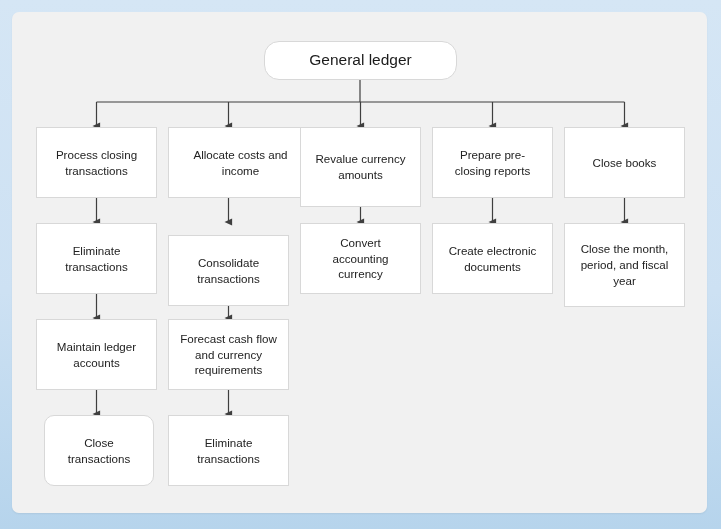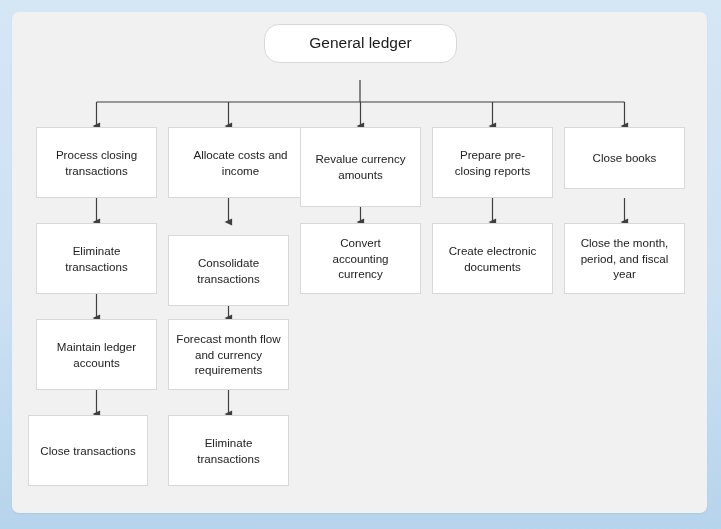--- a/index.html
+++ b/index.html
@@ -92,46 +92,46 @@
           <line x1="348.5" y1="90" x2="348.5" y2="114" marker-end="url(#arrowhead)"></line>
           <line x1="348.5" y1="186" x2="348.5" y2="210" marker-end="url(#arrowhead)"></line>
           <line x1="480.5" y1="90" x2="480.5" y2="114" marker-end="url(#arrowhead)"></line>
           <line x1="480.5" y1="186" x2="480.5" y2="210" marker-end="url(#arrowhead)"></line>
           <line x1="612.5" y1="90" x2="612.5" y2="114" marker-end="url(#arrowhead)"></line>
           <line x1="612.5" y1="186" x2="612.5" y2="210" marker-end="url(#arrowhead)"></line>
         </g>
     </svg>
 
     <div id="nodes-layer">
-        <div class="node root" style="left: 252px; top: 12px; width: 193px; height: 39px; border-radius: 15px;">General ledger</div>
+        <div class="node root" style="left: 252px; top: 29px; width: 193px; height: 39px; border-radius: 15px;">General ledger</div>
         <div class="node" style="left: 24px; top: 115px; width: 121px; height: 71px;">Process closing
 transactions</div>
         <div class="node" style="left: 24px; top: 211px; width: 121px; height: 71px;">Eliminate
 transactions</div>
         <div class="node" style="left: 24px; top: 307px; width: 121px; height: 71px;">Maintain ledger
 accounts</div>
-        <div class="node" style="left: 16px; top: 403px; width: 120px; height: 71px;">Close transactions</div>
+        <div class="node" style="left: 32px; top: 403px; width: 110px; height: 71px; border-radius: 10px;">Close transactions</div>
         <div class="node" style="left: 156px; top: 115px; width: 145px; height: 71px;">Allocate costs and
 income</div>
         <div class="node" style="left: 156px; top: 223px; width: 121px; height: 71px;">Consolidate
 transactions</div>
-        <div class="node" style="left: 156px; top: 307px; width: 121px; height: 71px;">Forecast month flow
+        <div class="node" style="left: 156px; top: 307px; width: 121px; height: 71px;">Forecast cash flow
 and currency
 requirements</div>
         <div class="node" style="left: 156px; top: 403px; width: 121px; height: 71px;">Eliminate
 transactions</div>
         <div class="node" style="left: 288px; top: 115px; width: 121px; height: 80px;">Revalue currency
 amounts</div>
         <div class="node" style="left: 288px; top: 211px; width: 121px; height: 71px;">Convert
 accounting
 currency</div>
         <div class="node" style="left: 420px; top: 115px; width: 121px; height: 71px;">Prepare pre-
 closing reports</div>
         <div class="node" style="left: 420px; top: 211px; width: 121px; height: 71px;">Create electronic
 documents</div>
-        <div class="node" style="left: 552px; top: 115px; width: 121px; height: 62px;">Close books</div>
-        <div class="node" style="left: 552px; top: 211px; width: 121px; height: 71px;">Close the month,
+        <div class="node" style="left: 552px; top: 115px; width: 121px; height: 71px;">Close books</div>
+        <div class="node" style="left: 552px; top: 211px; width: 121px; height: 84px;">Close the month,
 period, and fiscal
 year</div>
       </div>
 
   </div>
 </div>
 
 </body></html>

